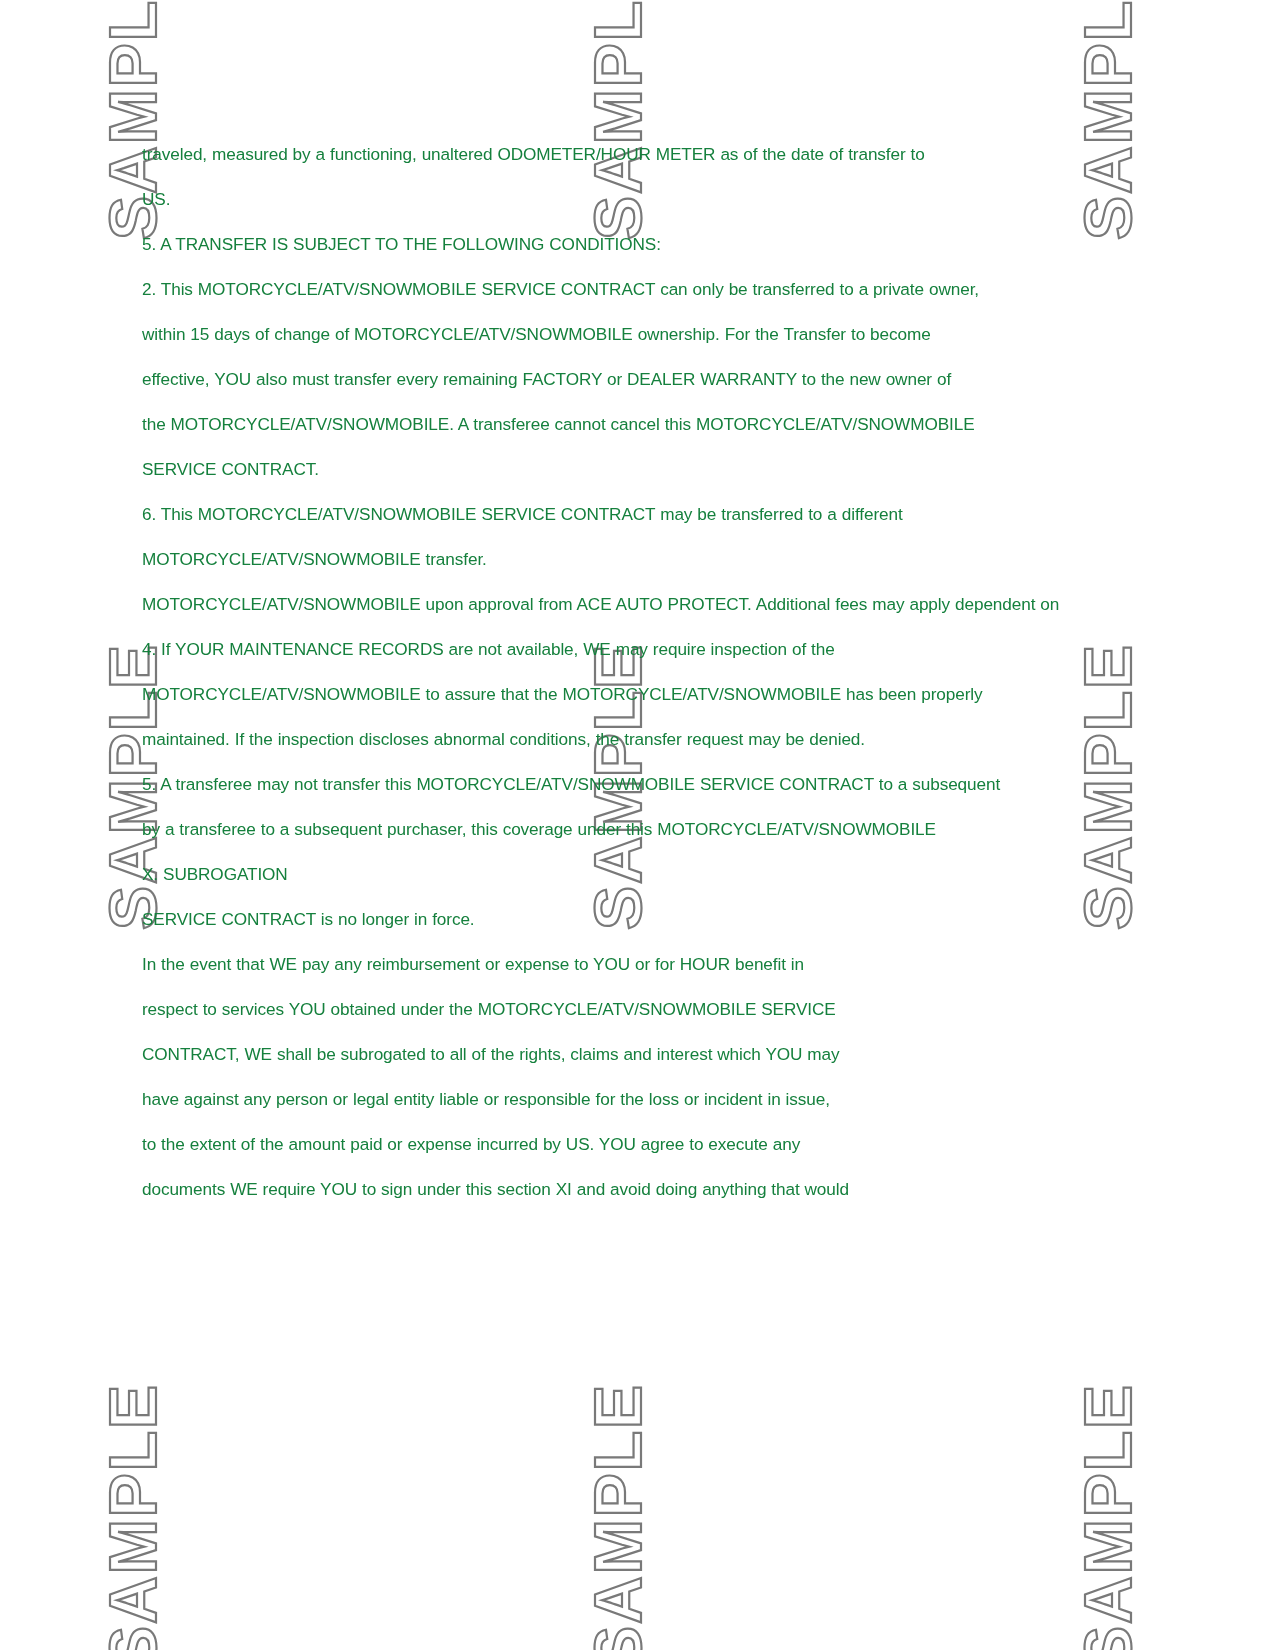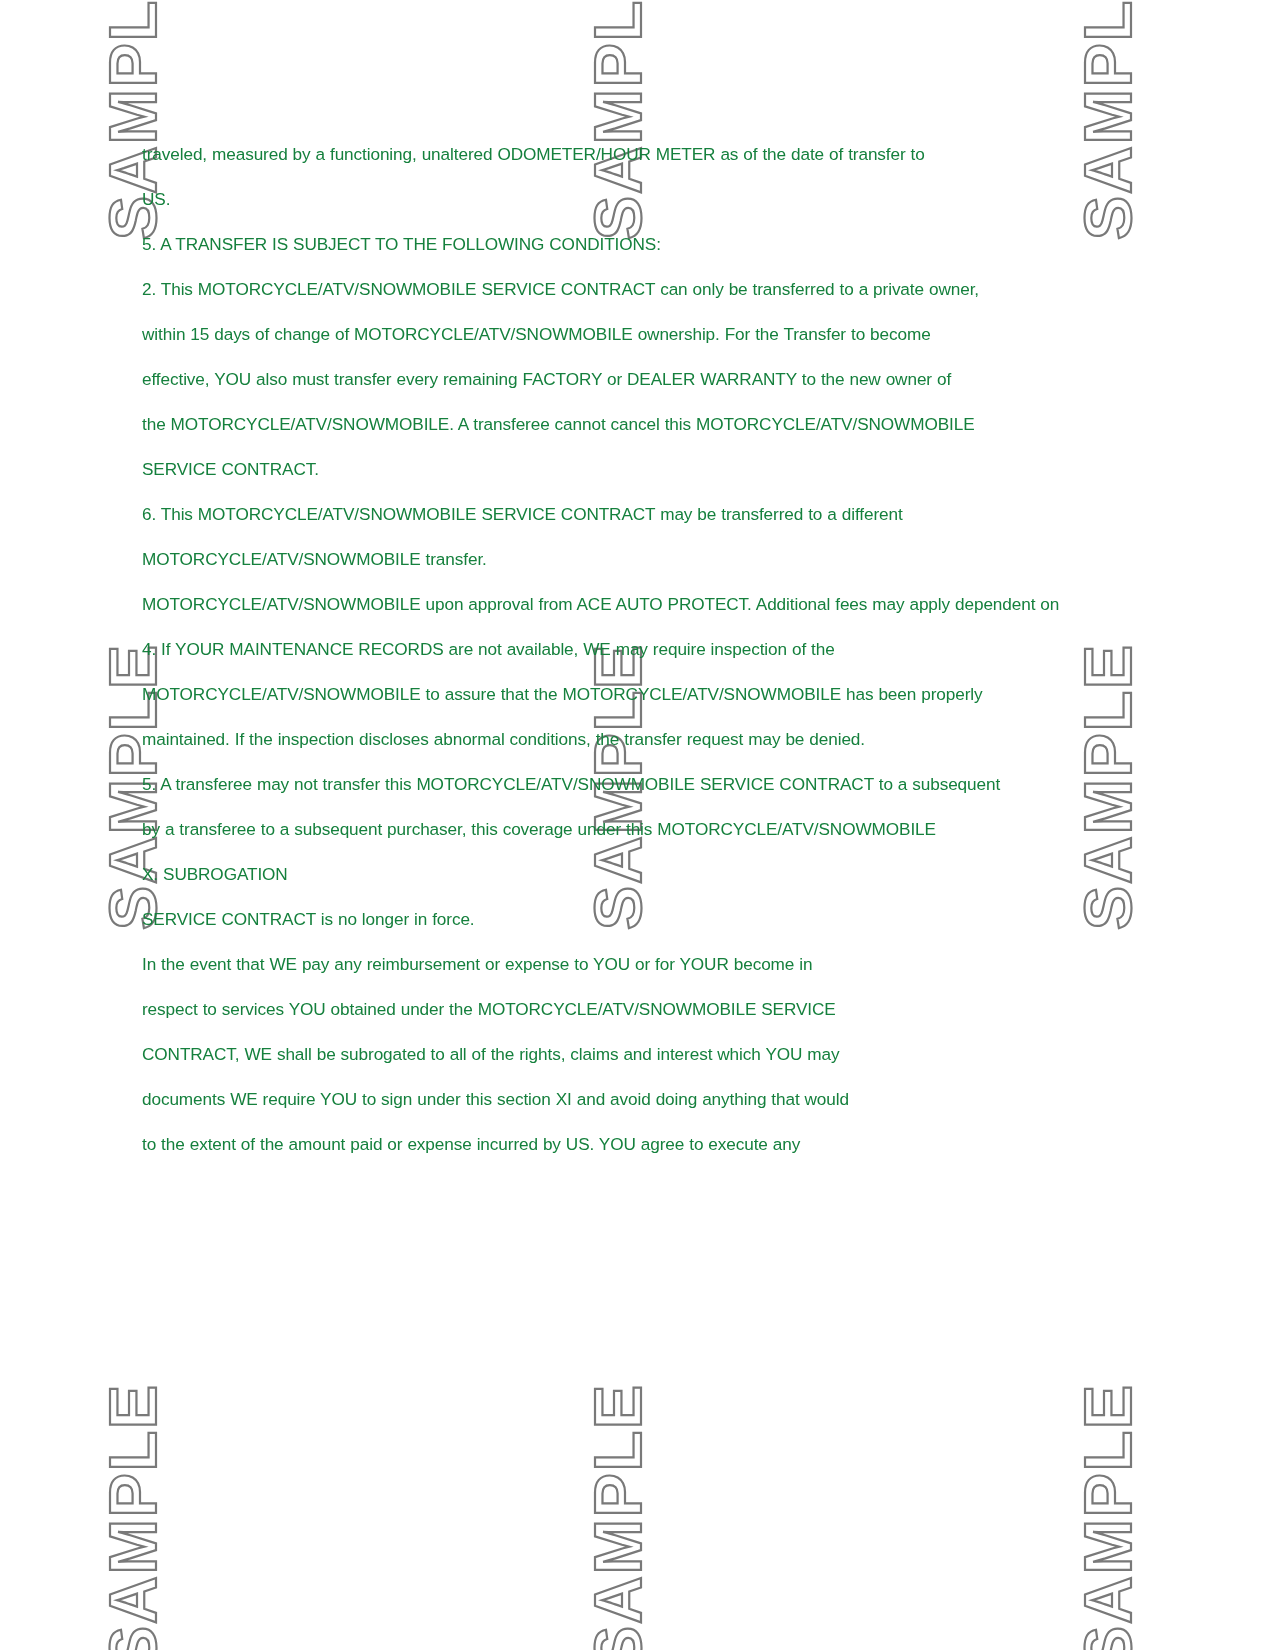--- a/index.html
+++ b/index.html
@@ -90,20 +90,21 @@
       <p class="para">6. This MOTORCYCLE/ATV/SNOWMOBILE SERVICE CONTRACT may be transferred to a different</p>
       <p class="para">MOTORCYCLE/ATV/SNOWMOBILE transfer.</p>
       <p class="para">MOTORCYCLE/ATV/SNOWMOBILE upon approval from ACE AUTO PROTECT. Additional fees may apply dependent on</p>
       <p class="para">4. If YOUR MAINTENANCE RECORDS are not available, WE may require inspection of the</p>
       <p class="para">MOTORCYCLE/ATV/SNOWMOBILE to assure that the MOTORCYCLE/ATV/SNOWMOBILE has been properly</p>
       <p class="para">maintained. If the inspection discloses abnormal conditions, the transfer request may be denied.</p>
       <p class="para">5. A transferee may not transfer this MOTORCYCLE/ATV/SNOWMOBILE SERVICE CONTRACT to a subsequent</p>
       <p class="para">by a transferee to a subsequent purchaser, this coverage under this MOTORCYCLE/ATV/SNOWMOBILE</p>
       <p class="para">X. SUBROGATION</p>
       <p class="para">SERVICE CONTRACT is no longer in force.</p>
-      <p class="para">In the event that WE pay any reimbursement or expense to YOU or for YOUR become in</p>
+      <p class="para">In the event that WE pay any reimbursement or expense to YOU or for HOUR benefit in</p>
       <p class="para">respect to services YOU obtained under the MOTORCYCLE/ATV/SNOWMOBILE SERVICE</p>
       <p class="para">CONTRACT, WE shall be subrogated to all of the rights, claims and interest which YOU may</p>
+      <p class="para">have against any person or legal entity liable or responsible for the loss or incident in issue,</p>
+      <p class="para">to the extent of the amount paid or expense incurred by US. YOU agree to execute any</p>
       <p class="para">documents WE require YOU to sign under this section XI and avoid doing anything that would</p>
-      <p class="para">to the extent of the amount paid or expense incurred by US. YOU agree to execute any</p>
     </div>
 
 </div>
 
 </body></html>

